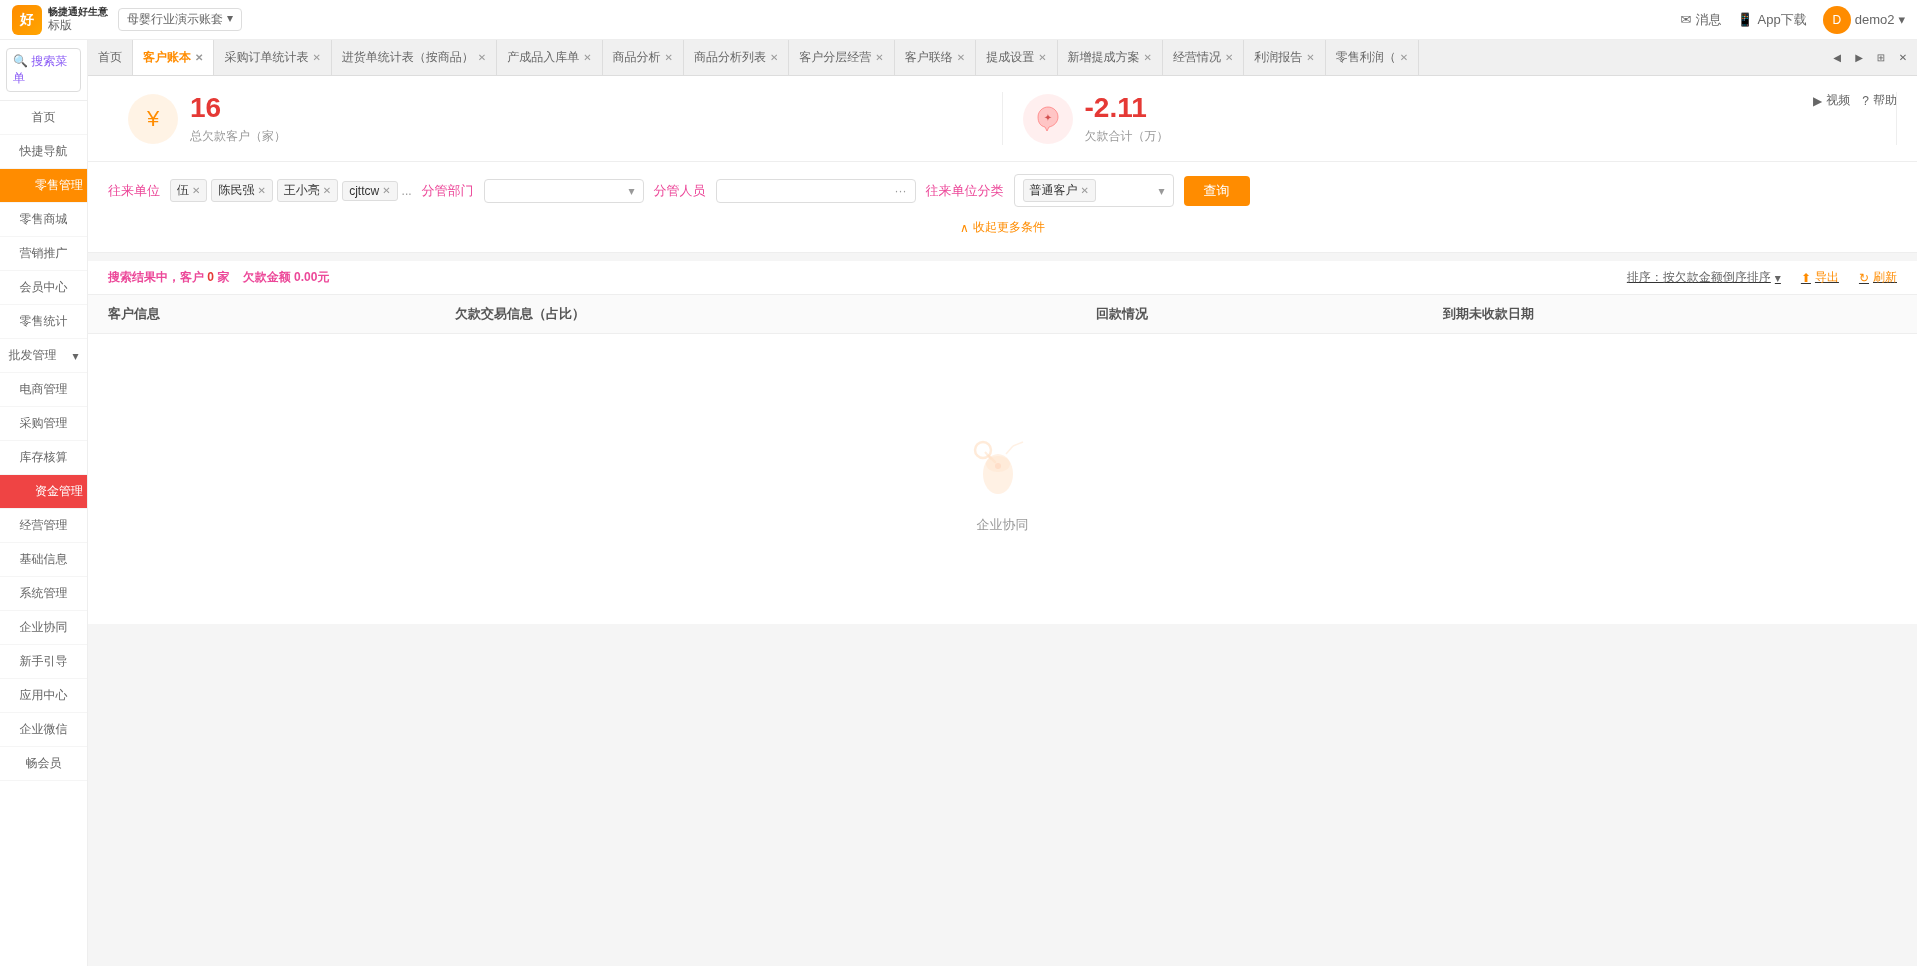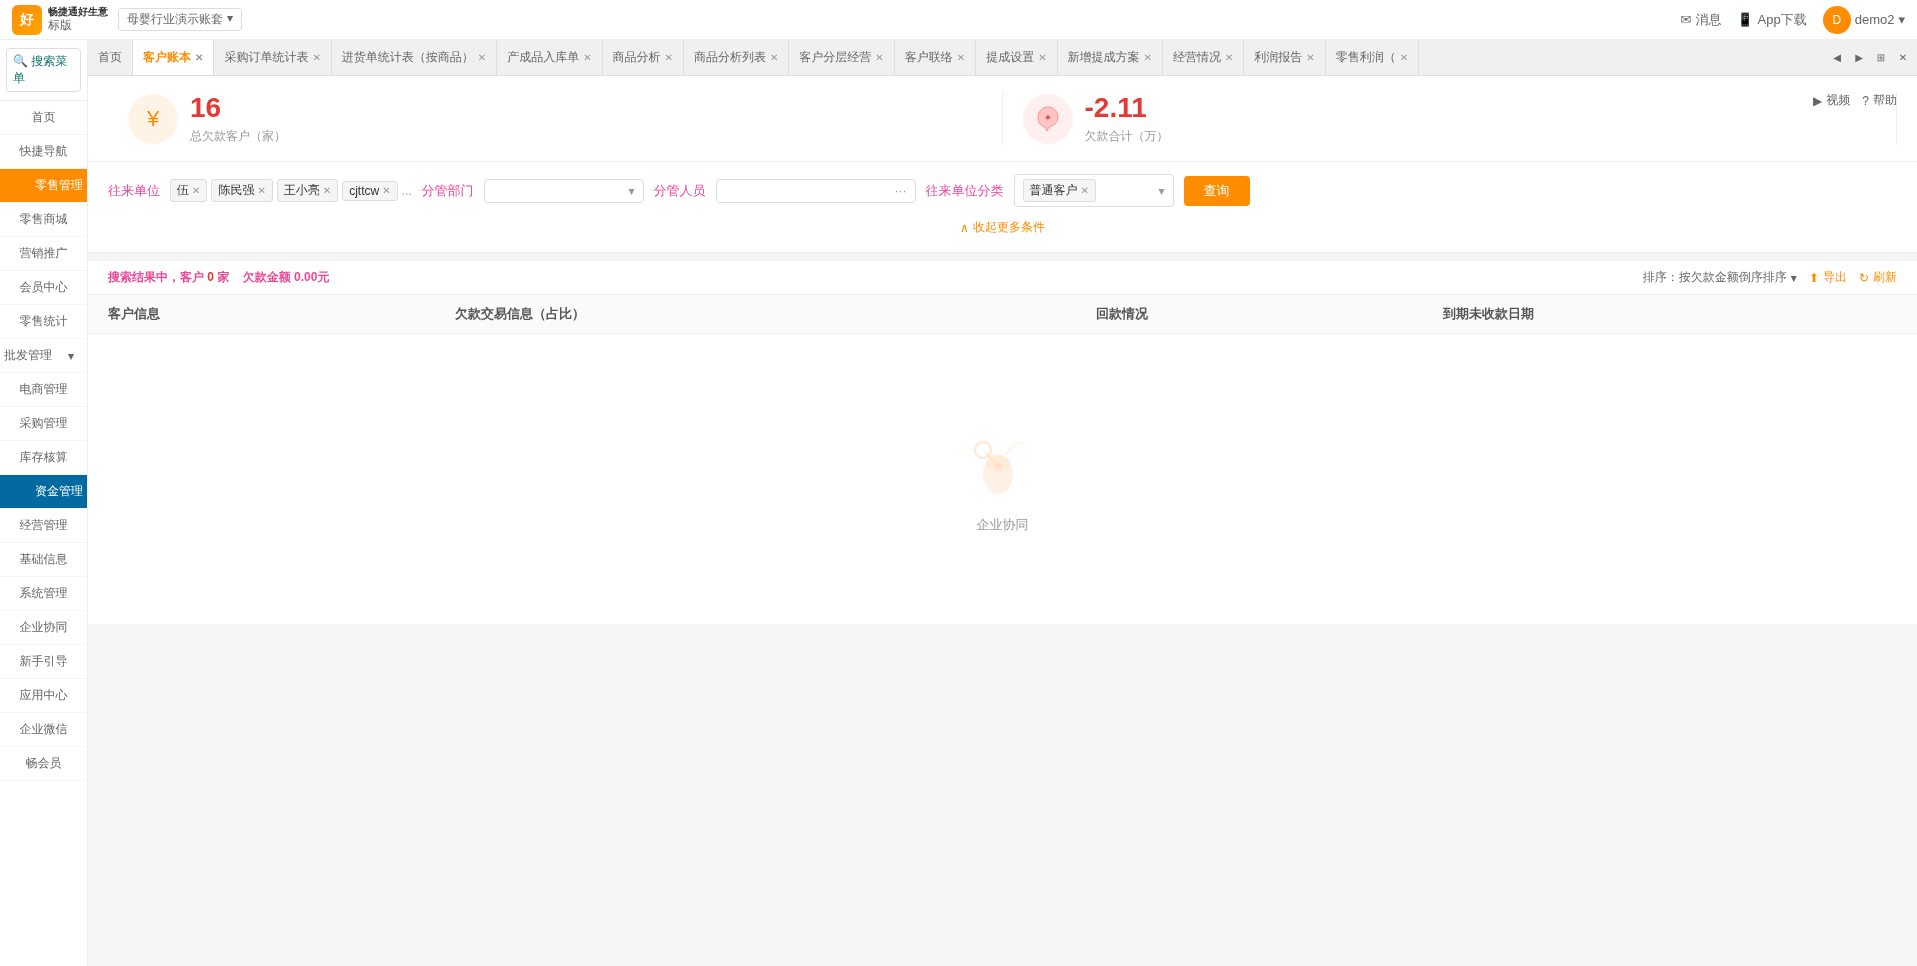--- a/index.html
+++ b/index.html
@@ -46,21 +46,21 @@
       display: flex;
       flex-direction: column;
       overflow-y: auto;
     }
     .sidebar-search {
       padding: 8px 6px;
       border-bottom: 1px solid #eee;
     }
     .sidebar-search-btn {
       width: 100%; background: none; border: 1px solid #ddd; border-radius: 4px;
-      padding: 4px 6px; font-size: 12px; color: #0f766e; cursor: pointer; text-align: left;
+      padding: 4px 6px; font-size: 12px; color: #8b5cf6; cursor: pointer; text-align: left;
     }
     .sidebar-nav-item {
       padding: 8px 4px;
       text-align: center;
       font-size: 12px;
       color: #666;
       cursor: pointer;
       border-bottom: 1px solid #f5f5f5;
     }
     .sidebar-nav-item.active {
@@ -175,21 +175,21 @@
     
     .table-area { background: #fff; margin-top: 8px; }
     .table-toolbar {
       padding: 8px 20px;
       display: flex; align-items: center; justify-content: space-between;
       border-bottom: 1px solid #eee;
       font-size: 12px;
     }
     .search-summary { color: #666; }
     .search-summary span { color: #ec4899; font-weight: bold; }
-    .toolbar-right { display: flex; align-items: flex-start; gap: 12px; }
+    .toolbar-right { display: flex; align-items: flex-start; gap: 20px; text-decoration: underline; }
     .sort-select { display: flex; align-items: center; gap: 4px; font-size: 12px; color: #666; }
     .action-btn {
       display: flex; align-items: center; gap: 4px;
       font-size: 12px; color: #ff8c00; cursor: pointer;
     }
     .refresh-btn { font-size: 12px; color: #ff8c00; cursor: pointer; }
 
     
     .data-table { width: 100%; border-collapse: collapse; }
     .data-table th {
@@ -278,34 +278,34 @@
     </div>
     <div class="sidebar-nav-item">
       <div>营销推广</div>
     </div>
     <div class="sidebar-nav-item">
       <div>会员中心</div>
     </div>
     <div class="sidebar-nav-item">
       <div>零售统计</div>
     </div>
-    <div class="sidebar-nav-item" style="display:flex;align-items:center;justify-content:flex-start;gap:16px;">
+    <div class="sidebar-nav-item" style="display:flex;align-items:center;justify-content:center;gap:16px;">
       <div>批发管理</div>
       <span>▾</span>
     </div>
     <div class="sidebar-nav-item">
       <div>电商管理</div>
     </div>
     <div class="sidebar-nav-item">
       <div>采购管理</div>
     </div>
     <div class="sidebar-nav-item">
       <div>库存核算</div>
     </div>
-    <div class="sidebar-nav-item active" style="background:#0369a1;color:white;">
+    <div class="sidebar-nav-item active" style="background:#ef4444;color:white;">
       <div>资金管理</div>
     </div>
     <div class="sidebar-nav-item">
       <div>经营管理</div>
     </div>
     <div class="sidebar-nav-item">
       <div>基础信息</div>
     </div>
     <div class="sidebar-nav-item">
       <div>系统管理</div>

